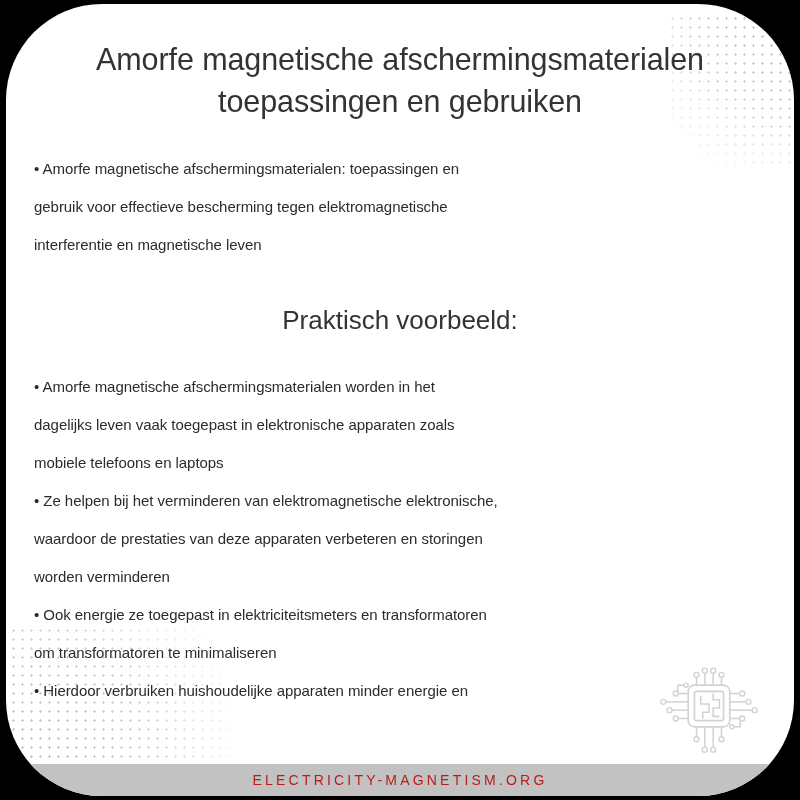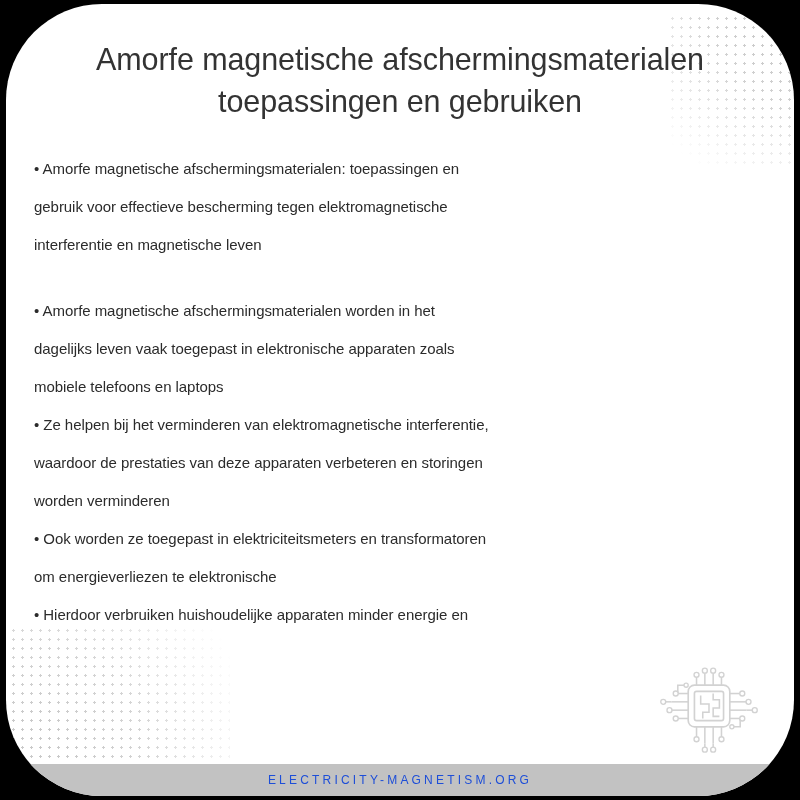--- a/index.html
+++ b/index.html
@@ -125,22 +125,22 @@
     left: 0;
     right: 0;
     bottom: 0;
     height: 32px;
     background: #c2c2c2;
     display: flex;
     align-items: center;
     justify-content: center;
   }
   .footer-text {
-    color: #1d4ed8;
-    font-size: 12px;
+    color: #b91c1c;
+    font-size: 14px;
     letter-spacing: 3.2px;
     font-weight: 400;
   }
 </style>
 </head>
 <body>
 
 <div class="canvas">
   <div class="card">
 
@@ -207,30 +207,31 @@
         <div>Amorfe magnetische afschermingsmaterialen</div>
         <div>toepassingen en gebruiken</div>
       </div>
 
       <div class="intro">
         <div class="body-line">• Amorfe magnetische afschermingsmaterialen: toepassingen en</div>
         <div class="body-line">gebruik voor effectieve bescherming tegen elektromagnetische</div>
         <div class="body-line">interferentie en magnetische leven</div>
       </div>
 
+      <div class="subhead">Praktisch voorbeeld:</div>
 
       <div class="examples">
         <div class="body-line">• Amorfe magnetische afschermingsmaterialen worden in het</div>
         <div class="body-line">dagelijks leven vaak toegepast in elektronische apparaten zoals</div>
         <div class="body-line">mobiele telefoons en laptops</div>
-        <div class="body-line">• Ze helpen bij het verminderen van elektromagnetische interferentie,</div>
+        <div class="body-line">• Ze helpen bij het verminderen van elektromagnetische elektronische,</div>
         <div class="body-line">waardoor de prestaties van deze apparaten verbeteren en storingen</div>
         <div class="body-line">worden verminderen</div>
-        <div class="body-line">• Ook worden ze toegepast in elektriciteitsmeters en transformatoren</div>
-        <div class="body-line">om energieverliezen te elektronische</div>
+        <div class="body-line">• Ook energie ze toegepast in elektriciteitsmeters en transformatoren</div>
+        <div class="body-line">om transformatoren te minimaliseren</div>
         <div class="body-line">• Hierdoor verbruiken huishoudelijke apparaten minder energie en</div>
       </div>
 
     </div>
 
     <div class="footer">
       <span class="footer-text">ELECTRICITY-MAGNETISM.ORG</span>
     </div>
 
   </div>

